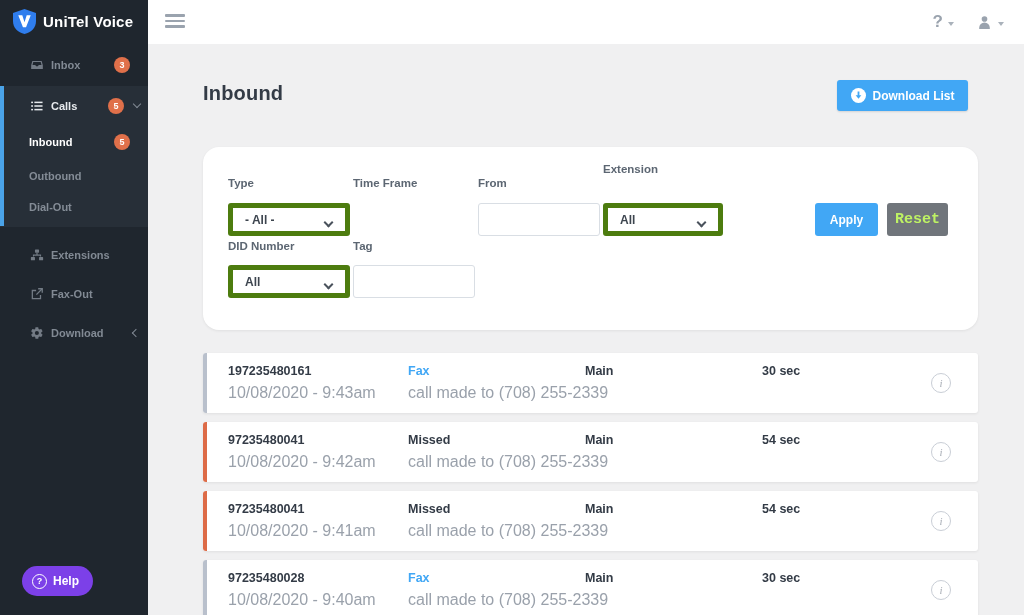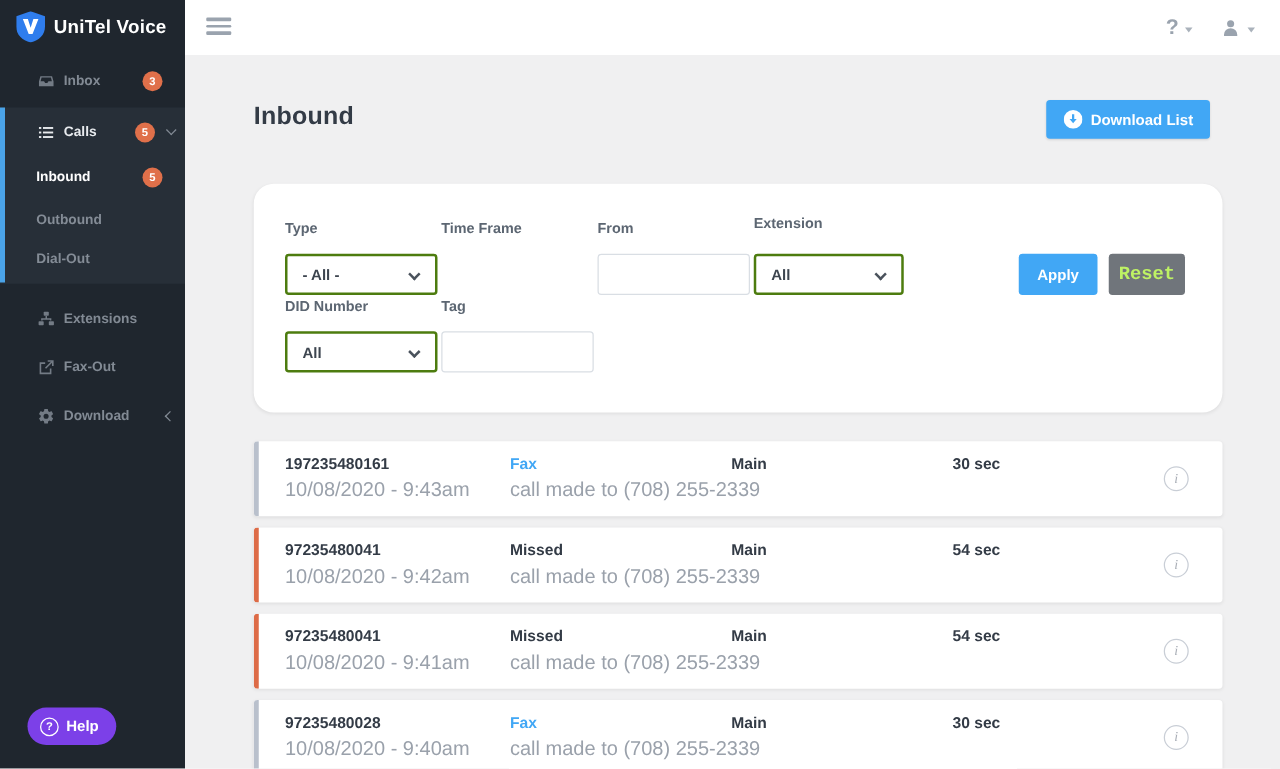--- a/index.html
+++ b/index.html
@@ -50,21 +50,21 @@
 
   
   .content{position:absolute;left:148px;top:44px;right:0;bottom:0;background:var(--content-bg);overflow:hidden;}
   .page-title{position:absolute;left:55px;top:38px;font-size:20px;font-weight:800;color:var(--text-dark);letter-spacing:.2px;}
   .download-btn{position:absolute;left:689px;top:36px;width:131px;height:31px;background:var(--accent-blue);border:none;border-radius:3px;color:#fff;font-size:12px;font-weight:bold;display:flex;align-items:center;justify-content:center;gap:7px;cursor:pointer;font-family:inherit;box-shadow:0 1px 2px rgba(0,0,0,.12);}
   .dl-icon{width:15px;height:15px;}
 
   
   .filter-card{position:absolute;left:55px;top:103px;width:775px;height:183px;background:#fff;border-radius:16px;box-shadow:0 1px 3px rgba(0,0,0,.07);}
   .f-label{position:absolute;font-size:11.5px;font-weight:bold;color:#5c6672;}
-  .f-control{position:absolute;height:33px;width:122px;border:2px solid #4d7c0f;border-radius:3px;background:#fff;font-size:12px;font-weight:bold;color:#3d454f;display:flex;align-items:center;padding:0 26px 0 12px;cursor:pointer;}
+  .f-control{position:absolute;height:33px;width:122px;border:5px solid #4d7c0f;border-radius:3px;background:#fff;font-size:12px;font-weight:bold;color:#3d454f;display:flex;align-items:center;padding:0 26px 0 12px;cursor:pointer;}
   .f-input{position:absolute;height:33px;width:122px;border:1px solid #d9dee4;border-radius:3px;background:#fff;font-size:12px;color:#3d454f;padding:0 10px;font-family:inherit;}
   .sel-caret{position:absolute;right:13px;top:11px;width:7px;height:7px;border-right:2px solid #4a525c;border-bottom:2px solid #4a525c;transform:rotate(45deg);}
   .apply-btn{position:absolute;left:612px;top:56px;width:63px;height:33px;background:var(--accent-blue);border:none;border-radius:3px;color:#fff;font-size:12px;font-weight:bold;cursor:pointer;font-family:inherit;}
   .reset-btn{position:absolute;left:684px;top:56px;width:61px;height:33px;background:#70757b;border:none;border-radius:3px;color:#bef264;font-size:15px;font-weight:bold;cursor:pointer;font-family:Liberation Mono, monospace;}
 
   
   .call-list{position:absolute;left:55px;top:309px;width:775px;}
   .call-row{position:relative;height:60px;background:#fff;border-radius:3px;margin-bottom:9px;box-shadow:0 1px 3px rgba(0,0,0,.07);overflow:hidden;}
   .row-accent{position:absolute;left:0;top:0;bottom:0;width:4px;background:#b9c0cc;}
   .row-accent.accent-orange{background:var(--missed-accent);}
@@ -216,21 +216,21 @@
       <div class="f-control" style="left:25px;top:56px;">
         <span>- All -</span>
         <span class="sel-caret"></span>
       </div>
 
       <span class="f-label" style="left:150px;top:30px;">Time Frame</span>
 
       <span class="f-label" style="left:275px;top:30px;">From</span>
       <input class="f-input" style="left: 275px; top: 56px;" value="">
 
-      <span class="f-label" style="left:400px;top:26px;text-align:right;">Extension</span>
+      <span class="f-label" style="left:400px;top:16px;text-align:right;">Extension</span>
       <div class="f-control" style="left:400px;top:56px;width:120px;">
         <span>All</span>
         <span class="sel-caret"></span>
       </div>
 
       <button class="apply-btn">Apply</button>
       <button class="reset-btn">Reset</button>
 
       <span class="f-label" style="left:25px;top:93px;">DID Number</span>
       <div class="f-control" style="left:25px;top:118px;">

